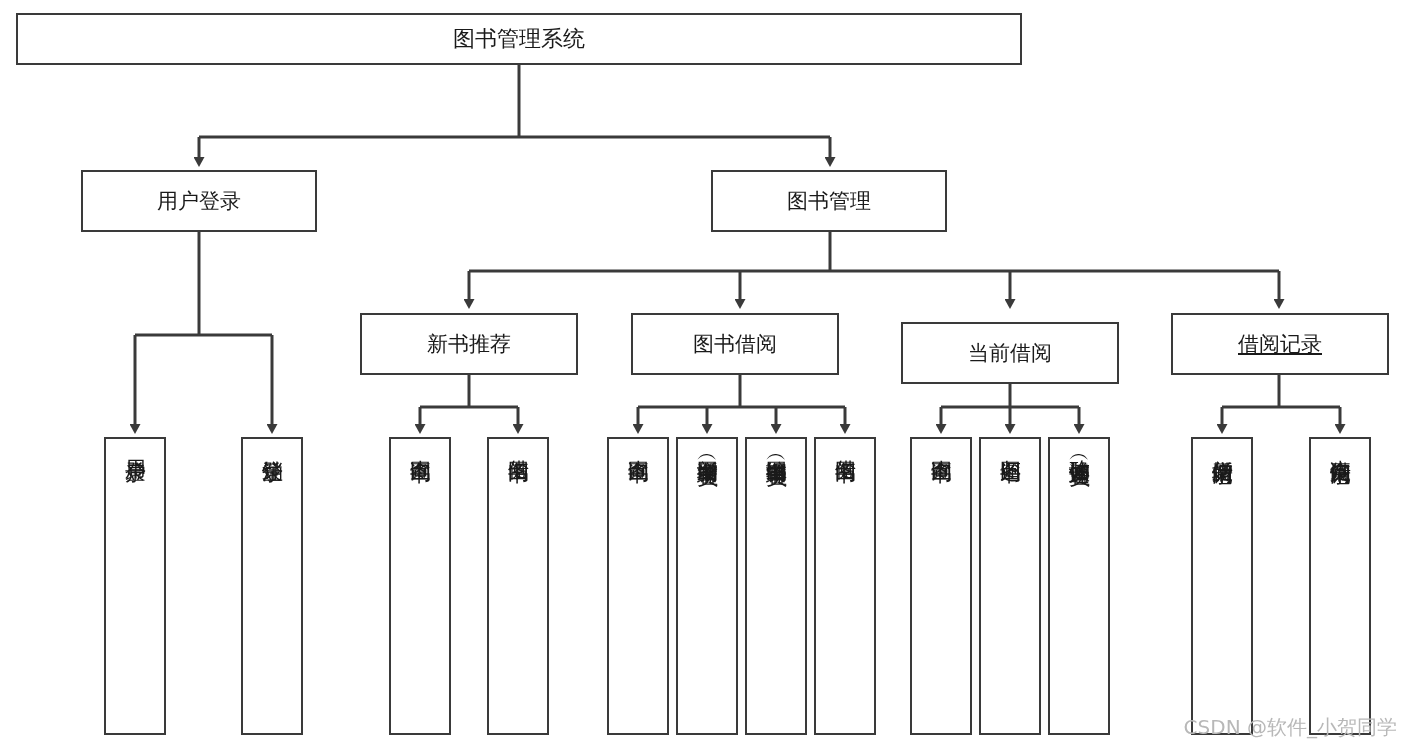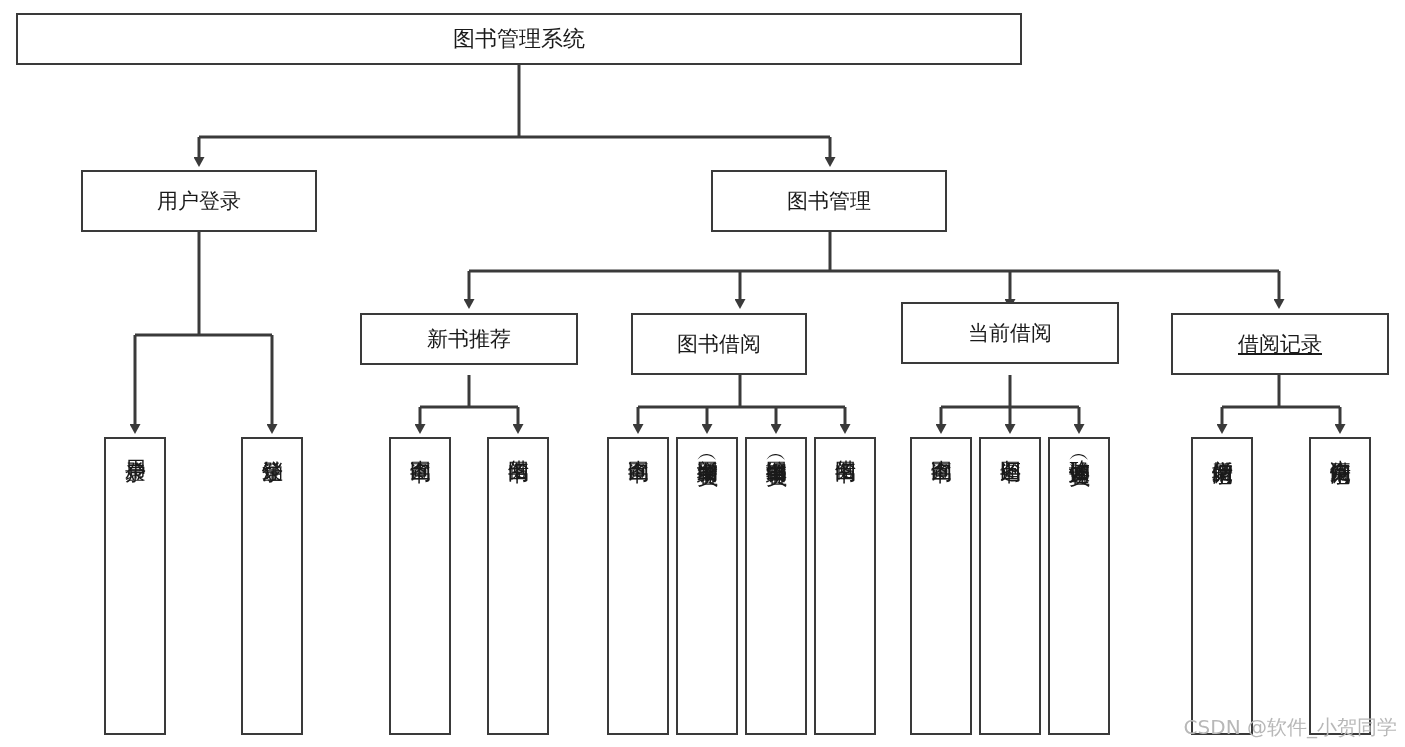--- a/index.html
+++ b/index.html
@@ -130,27 +130,27 @@
     <span class="node-label">图书管理系统</span>
   </div>
 
   <div class="node horizontal" style="left:81px; top:170px; width:236px; height:62px;">
     <span class="node-label">用户登录</span>
   </div>
   <div class="node horizontal" style="left:711px; top:170px; width:236px; height:62px;">
     <span class="node-label">图书管理</span>
   </div>
 
-  <div class="node horizontal" style="left:360px; top:313px; width:218px; height:52px;">
+  <div class="node horizontal" style="left:360px; top:313px; width:218px; height:62px;">
     <span class="node-label">新书推荐</span>
   </div>
-  <div class="node horizontal" style="left:631px; top:313px; width:176px; height:62px;">
+  <div class="node horizontal" style="left:631px; top:313px; width:208px; height:62px;">
     <span class="node-label">图书借阅</span>
   </div>
-  <div class="node horizontal" style="left:901px; top:302px; width:218px; height:62px;">
+  <div class="node horizontal" style="left:901px; top:322px; width:218px; height:62px;">
     <span class="node-label">当前借阅</span>
   </div>
   <div class="node horizontal" style="left:1171px; top:313px; width:218px; height:62px;text-decoration:underline;">
     <span class="node-label">借阅记录</span>
   </div>
 
   <div class="node vertical" style="left:104px; top:437px; width:62px; height:298px;">
     <span class="node-label">用户登录</span>
   </div>
   <div class="node vertical" style="left:241px; top:437px; width:62px; height:298px;">

